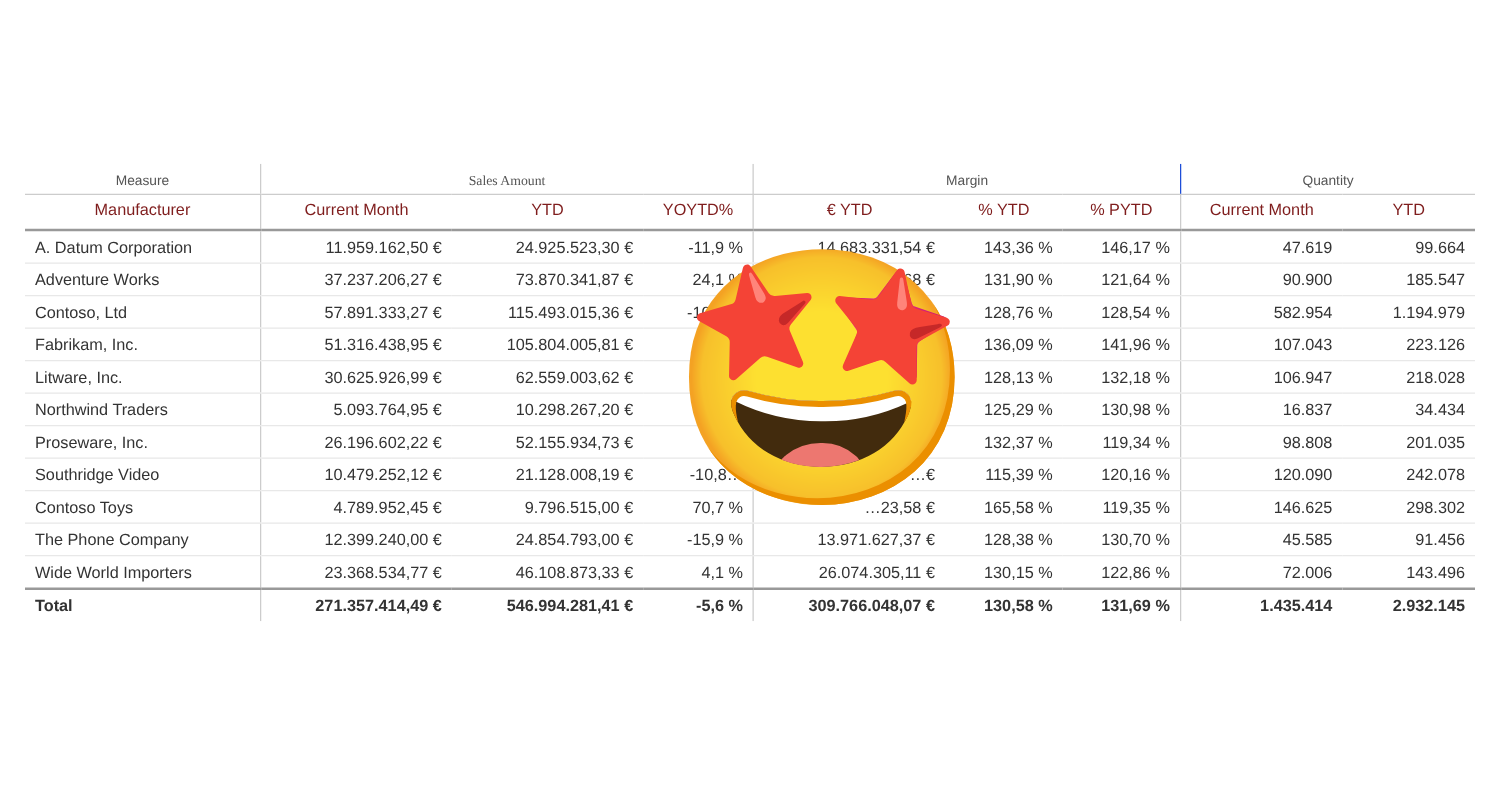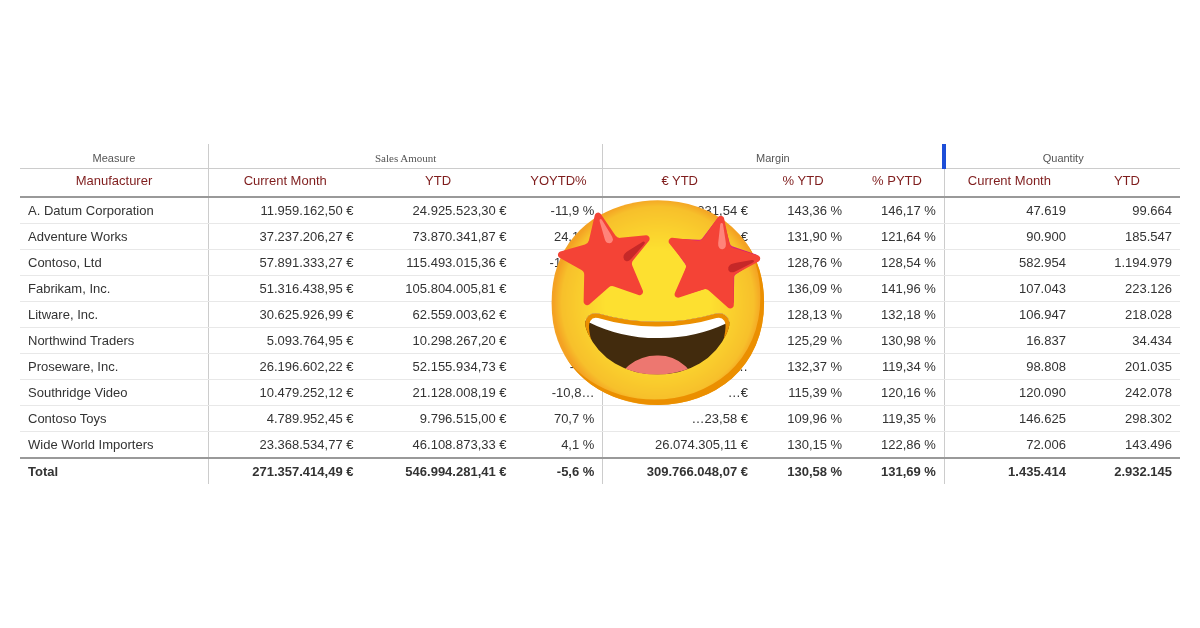--- a/index.html
+++ b/index.html
@@ -42,21 +42,21 @@
       color: #555;
       padding: 8px 4px 4px 4px;
       border-bottom: 1px solid #ccc;
     }
     thead tr.header-measure th.group-sales {
       border-left: 1px solid #ccc;
       border-right: 1px solid #ccc;
       font-family: Liberation Serif, serif;
     }
     thead tr.header-measure th.group-margin {
-      border-right: 4px solid #1d4ed8;
+      border-right: 1px solid #1d4ed8;
     }
     thead tr.header-col th {
       text-align: center;
       font-weight: normal;
       font-size: 13px;
       color: #7f1d1d;
       padding: 4px 4px 8px 4px;
       border-bottom: 2px solid #999;
     }
     thead tr.header-col th.col-manufacturer-h {
@@ -222,24 +222,35 @@
           <td>120,16 %</td>
           <td class="border-left">120.090</td>
           <td>242.078</td>
         </tr>
         <tr>
           <td>Contoso Toys</td>
           <td class="border-left">4.789.952,45 €</td>
           <td>9.796.515,00 €</td>
           <td>70,7 %</td>
           <td class="border-left">…23,58 €</td>
-          <td>109,96 %</td>
+          <td>165,58 %</td>
           <td>119,35 %</td>
           <td class="border-left">146.625</td>
           <td>298.302</td>
+        </tr>
+        <tr>
+          <td>The Phone Company</td>
+          <td class="border-left">12.399.240,00 €</td>
+          <td>24.854.793,00 €</td>
+          <td>-15,9 %</td>
+          <td class="border-left">13.971.627,37 €</td>
+          <td>128,38 %</td>
+          <td>130,70 %</td>
+          <td class="border-left">45.585</td>
+          <td>91.456</td>
         </tr>
         <tr>
           <td>Wide World Importers</td>
           <td class="border-left">23.368.534,77 €</td>
           <td>46.108.873,33 €</td>
           <td>4,1 %</td>
           <td class="border-left">26.074.305,11 €</td>
           <td>130,15 %</td>
           <td>122,86 %</td>
           <td class="border-left">72.006</td>

